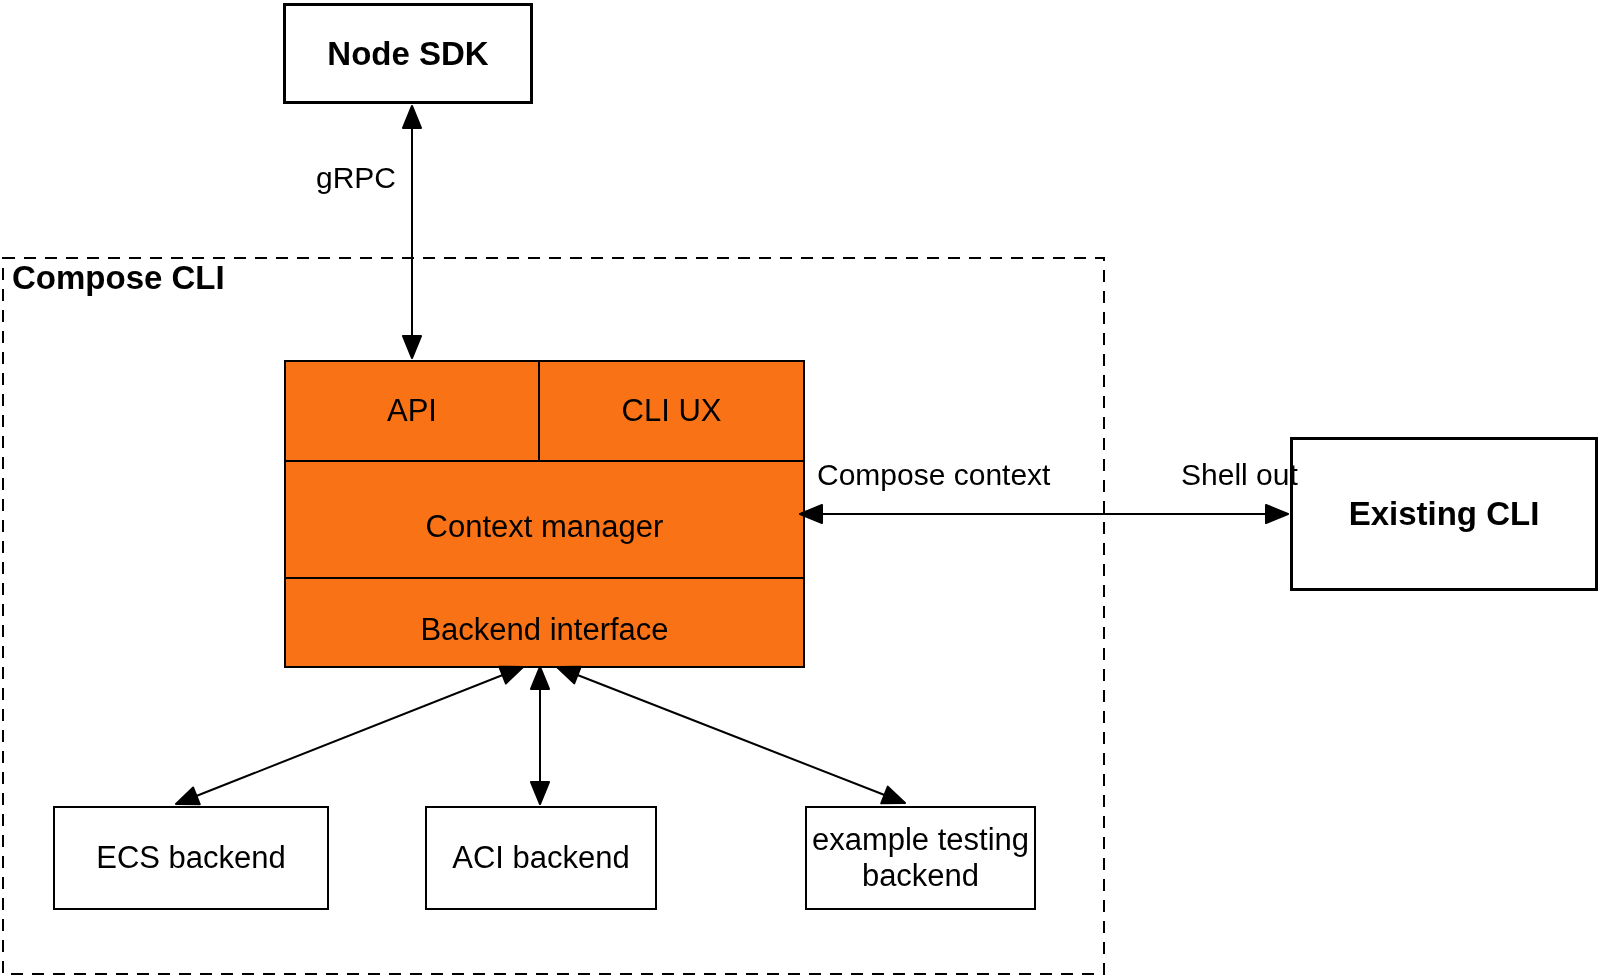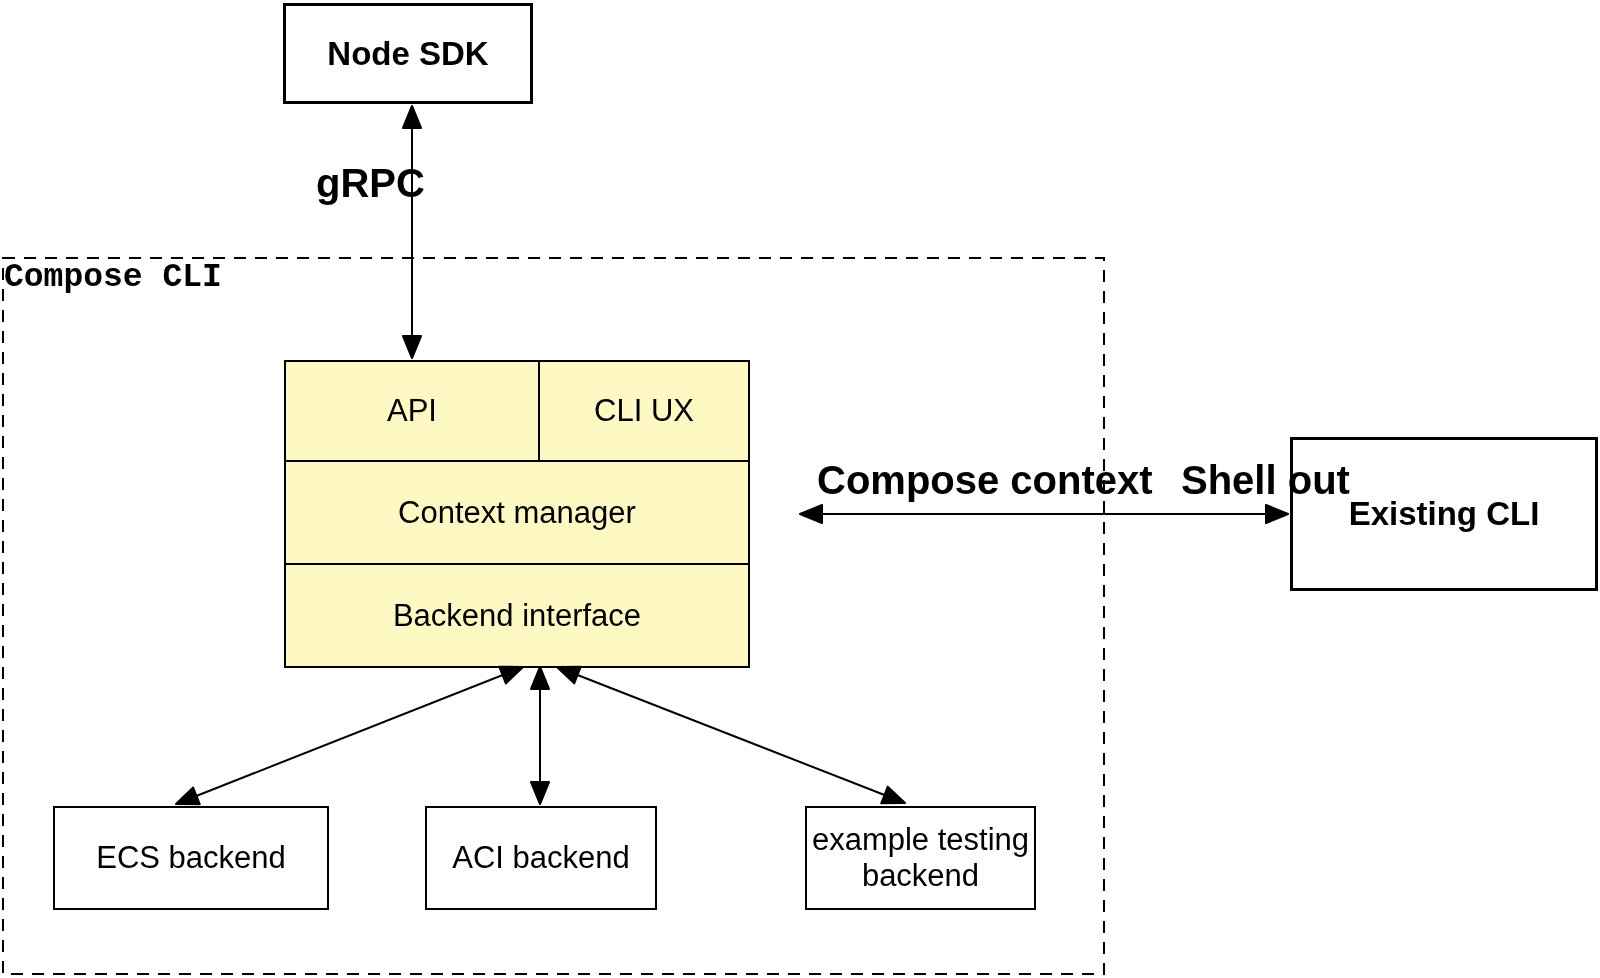--- a/index.html
+++ b/index.html
@@ -26,63 +26,63 @@
   }
   .box.heavy {
     border-width: 3px;
     font-weight: bold;
     font-size: 33px;
   }
   
   .stack {
     position: absolute;
     left: 284px; top: 360px;
-    width: 466px; height: 308px;
+    width: 521px; height: 308px;
     box-sizing: border-box;
     border: 2px solid #000000;
-    background: #fef9c3;
+    background: #f97316;
     display: grid;
     grid-template-rows: 100px 103px 1fr;
+    gap: 14px;
   }
   .stack .toprow {
     display: grid;
     grid-template-columns: 254px 1fr;
     border-bottom: 2px solid #000000;
   }
   .cell, .row {
     display: flex;
     align-items: center;
     justify-content: center;
     font-size: 31px;
   }
   .cell.api { border-right: 2px solid #000000; }
   .row.context { border-bottom: 2px solid #000000; }
   .label {
     position: absolute;
-    font-size: 40px;
+    font-size: 30px;
     line-height: 1;
     white-space: nowrap;
-    font-weight: bold;
   }
   .label.bold {
     font-weight: bold;
     font-size: 33px;
   }
   .edges-layer {
     position: absolute;
     left: 0; top: 0;
     width: 1600px; height: 978px;
     pointer-events: none;
   }
   #ecs-box    { left: 53px;  top: 806px; width: 276px; height: 104px; }
   #aci-box    { left: 425px; top: 806px; width: 232px; height: 104px; }
   #example-box{ left: 797px; top: 806px; width: 231px; height: 104px; margin-left: 8px; }
   #nodesdk-box{ left: 283px; top: 3px;   width: 250px; height: 101px; }
   #existing-box{ left: 1290px; top: 437px; width: 308px; height: 154px; }
-  #compose-label { left: 4px; top: 261px; font-family: Liberation Mono, monospace; }
+  #compose-label { left: 12px; top: 261px; }
   #grpc-label { left: 316px; top: 163px; }
   #existing-context-label { left: 817px; top: 460px; }
   #shell-out-label { left: 1133px; top: 460px; margin-left: 48px; }
 </style>
 </head>
 <body>
 
 <div class="canvas">
 
   <div id="nodesdk-box" class="box heavy">

